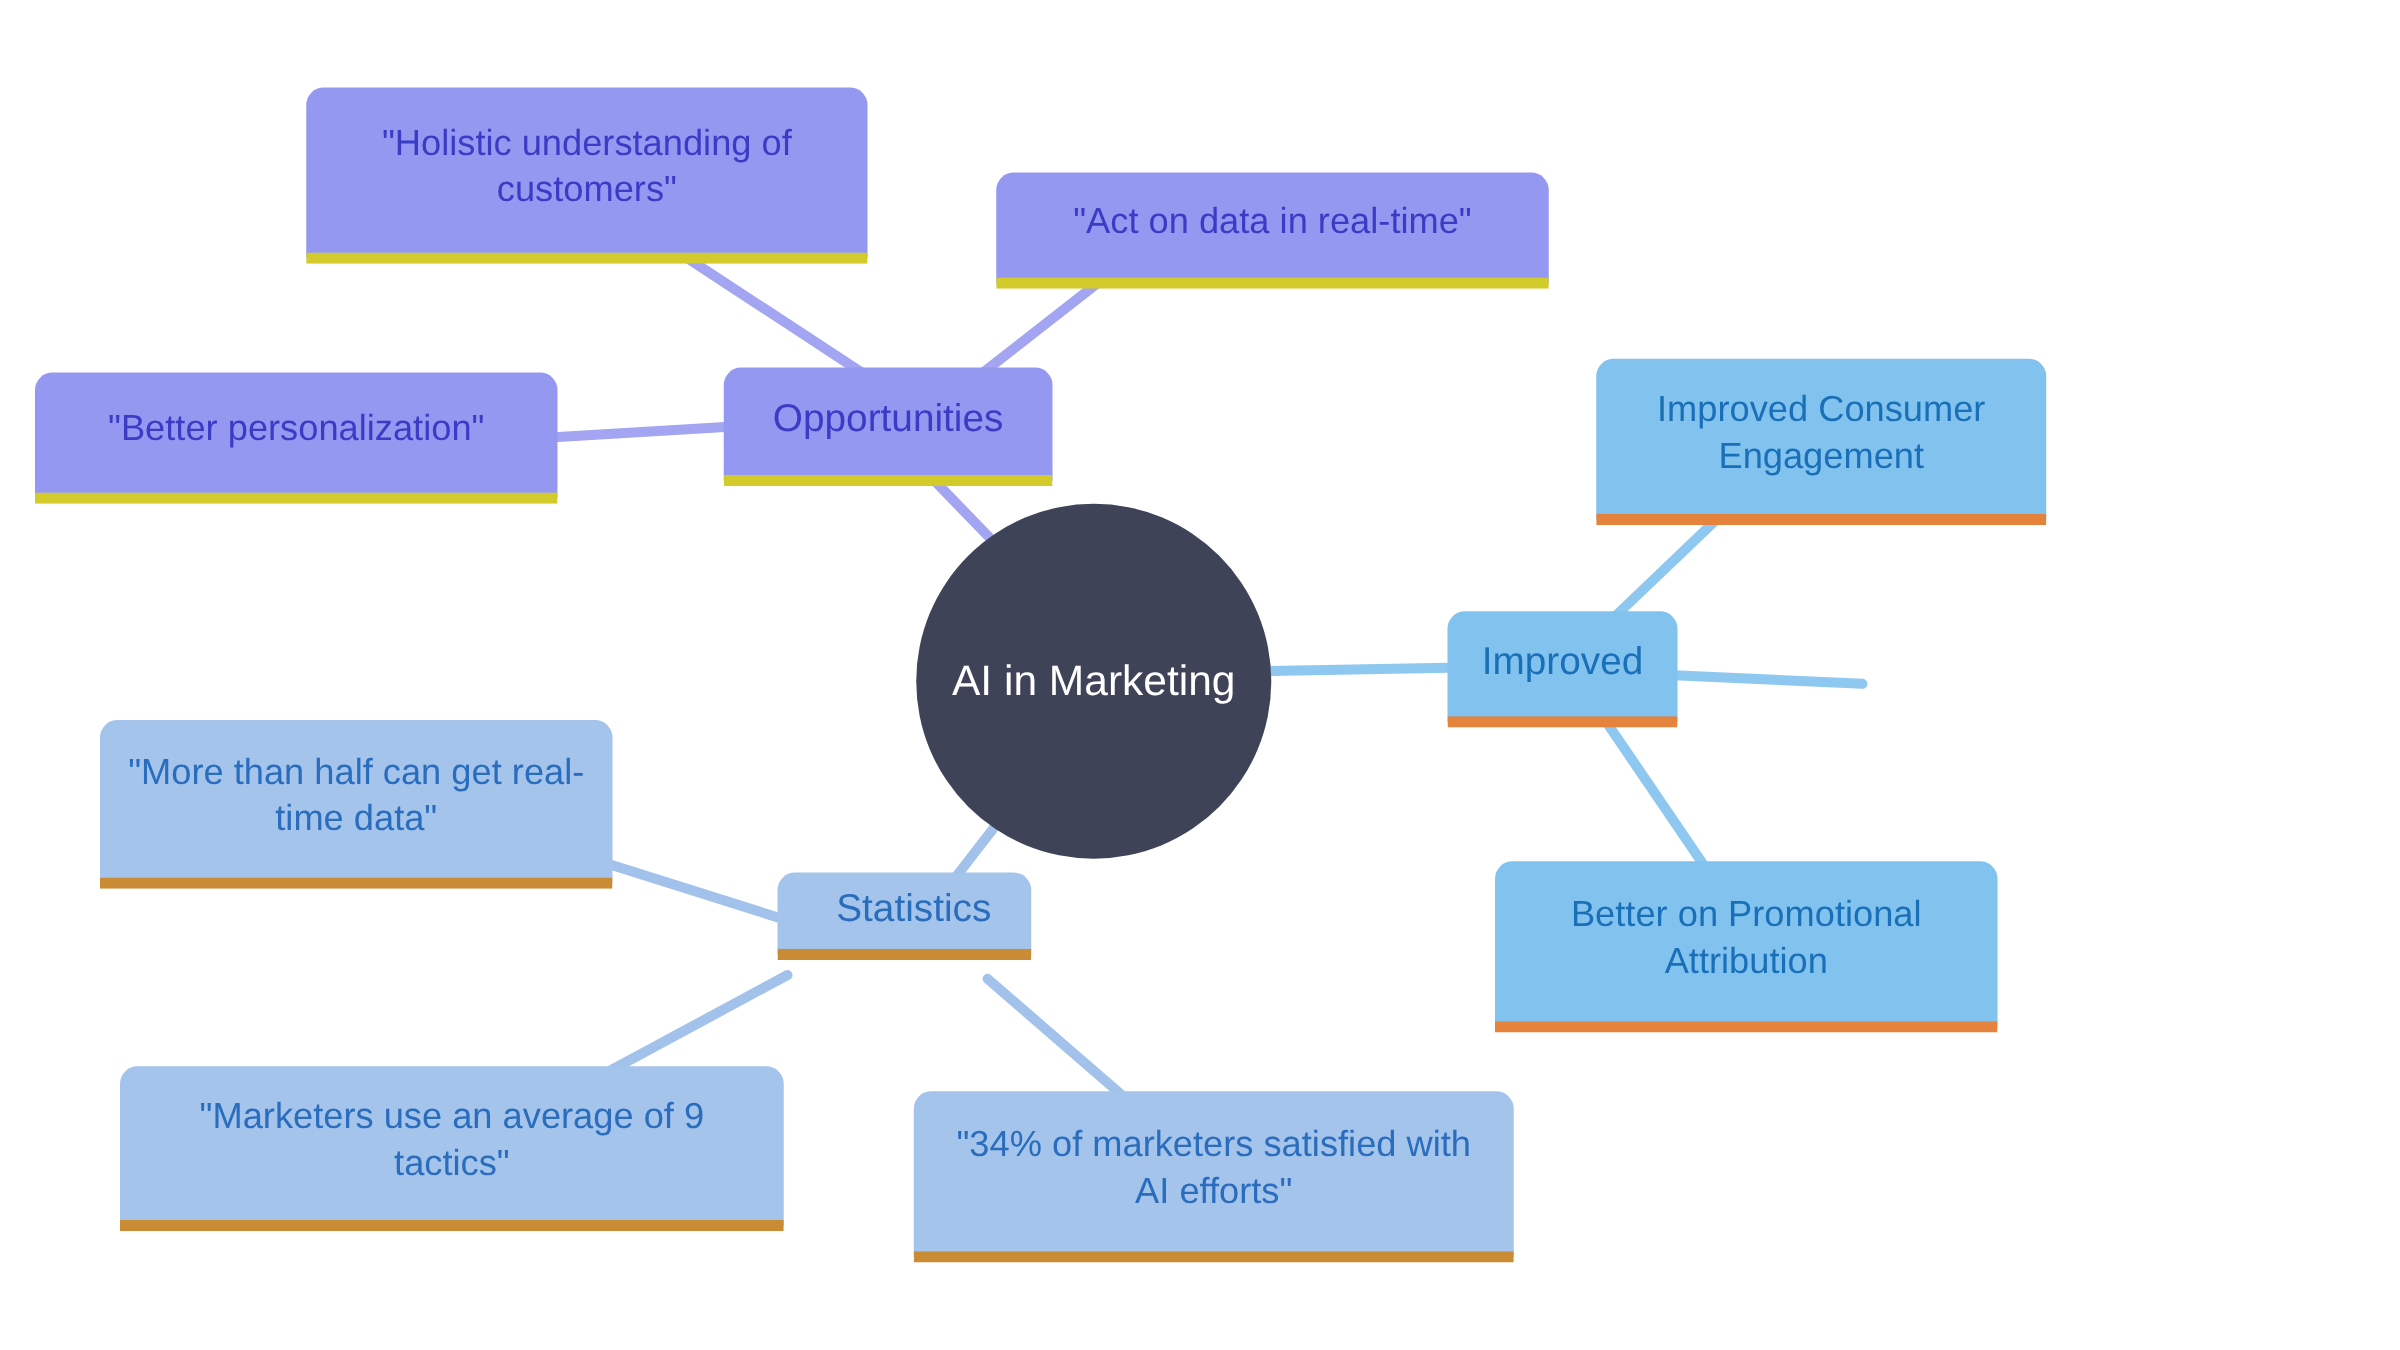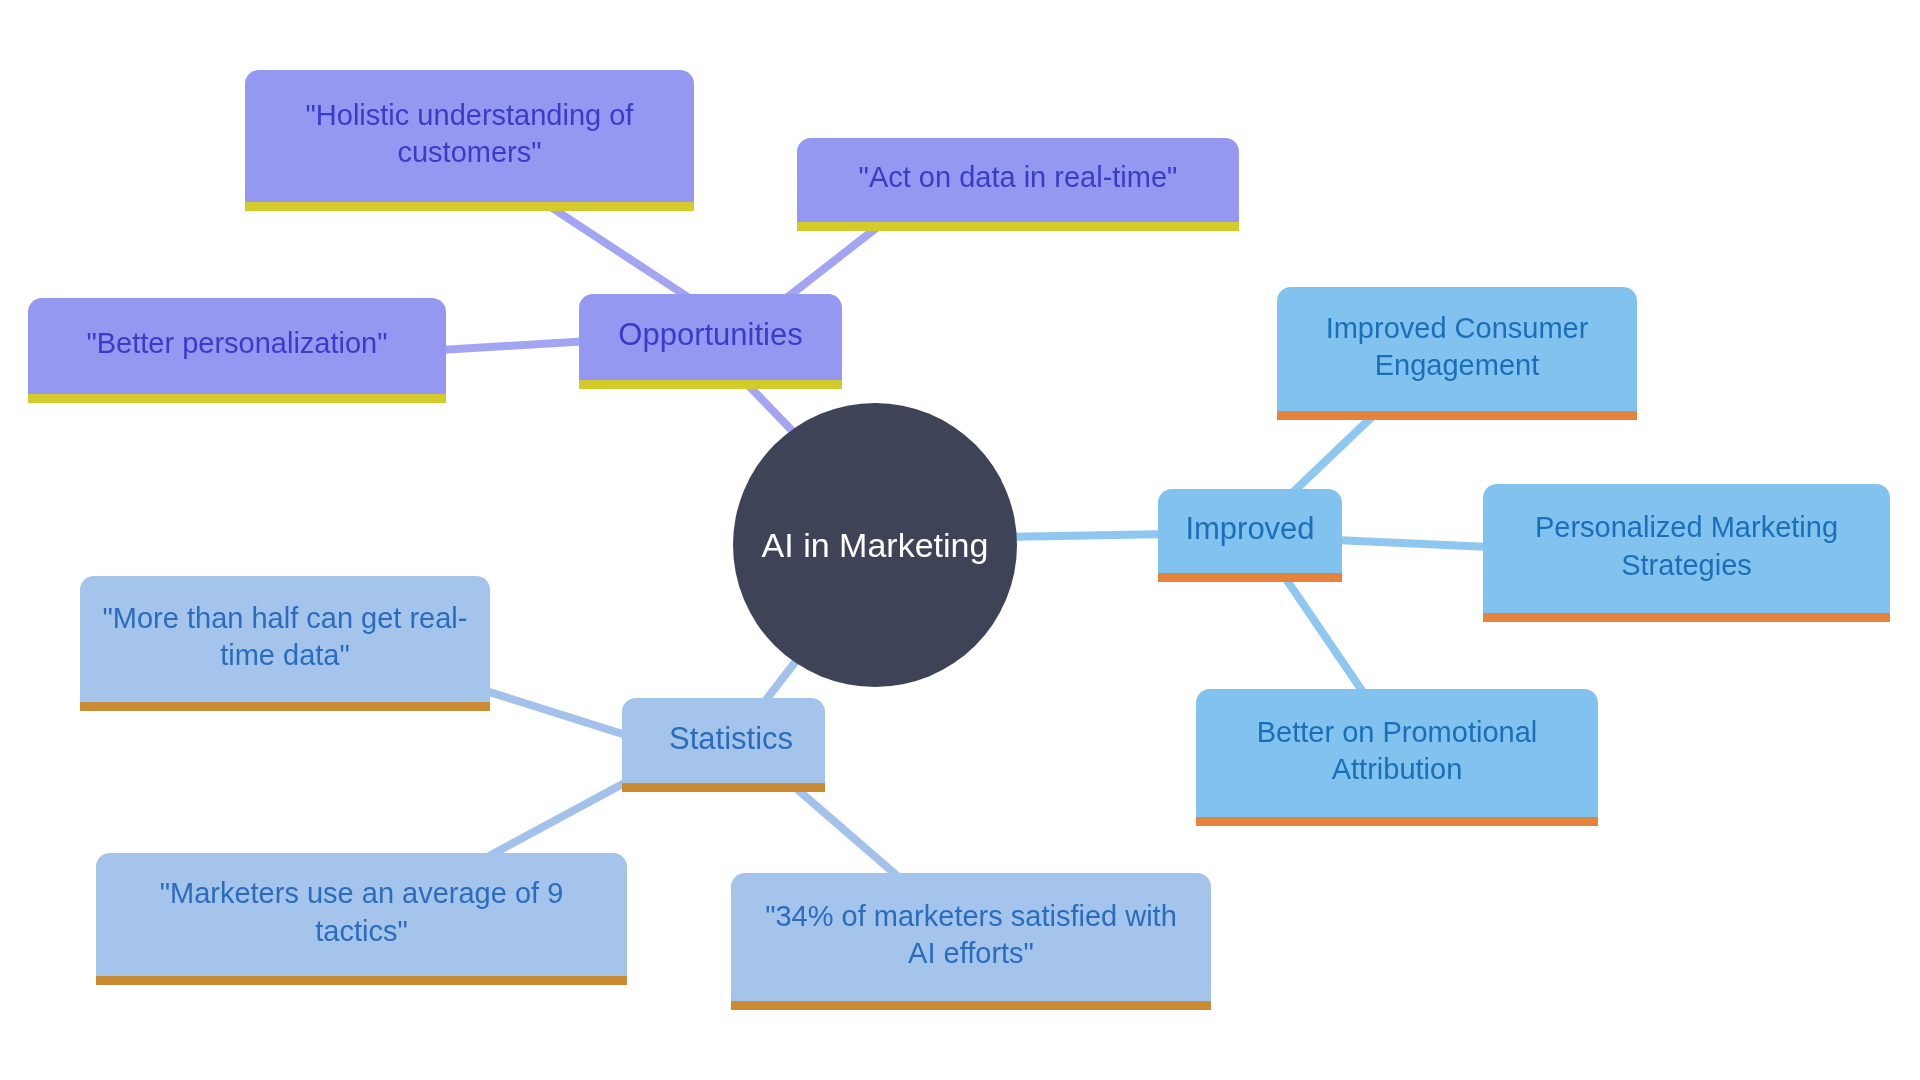--- a/index.html
+++ b/index.html
@@ -71,21 +71,21 @@
 
   
   #n-holistic      { left: 245px;  top: 70px;  width: 449px; height: 141px; }
   #n-act           { left: 797px;  top: 138px; width: 442px; height: 93px;  }
   #n-better        { left: 28px;   top: 298px; width: 418px; height: 105px; }
   #n-opportunities { left: 579px;  top: 294px; width: 263px; height: 95px;  }
   #n-benefits      { left: 1158px; top: 489px; width: 184px; height: 93px;  }
   #n-improved      { left: 1277px; top: 265px; width: 360px; height: 133px; margin-top: 22px; }
   #n-personalized  { left: 1483px; top: 484px; width: 407px; height: 138px; }
   #n-impact        { left: 1196px; top: 689px; width: 402px; height: 137px; }
-  #n-statistics    { left: 622px;  top: 698px; width: 203px; height: 94px; padding-left: 33px;  }
+  #n-statistics    { left: 622px;  top: 698px; width: 203px; height: 70px; padding-left: 33px;  }
   #n-morethanhalf  { left: 80px;   top: 576px; width: 410px; height: 135px; }
   #n-marketers     { left: 96px;   top: 853px; width: 531px; height: 132px; }
   #n-thirtyfour    { left: 731px;  top: 873px; width: 480px; height: 137px; }
 </style>
 </head>
 <body>
 
 <div class="stage">
 
   <svg class="edges" viewBox="0 0 1920 1080" xmlns="http://www.w3.org/2000/svg">
@@ -127,23 +127,20 @@
   </div>
 
   <div class="node blue section-node" id="n-benefits">
     <span>Improved</span>
   </div>
 
   <div class="node blue child-node" id="n-improved">
     <span>Improved Consumer Engagement</span>
   </div>
 
-  <div class="node blue child-node" id="n-personalized">
-    <span>Personalized Marketing Strategies</span>
-  </div>
 
   <div class="node blue child-node" id="n-impact">
     <span>Better on Promotional Attribution</span>
   </div>
 
   <div class="node steel section-node" id="n-statistics">
     <span>Statistics</span>
   </div>
 
   <div class="node steel child-node" id="n-morethanhalf">

